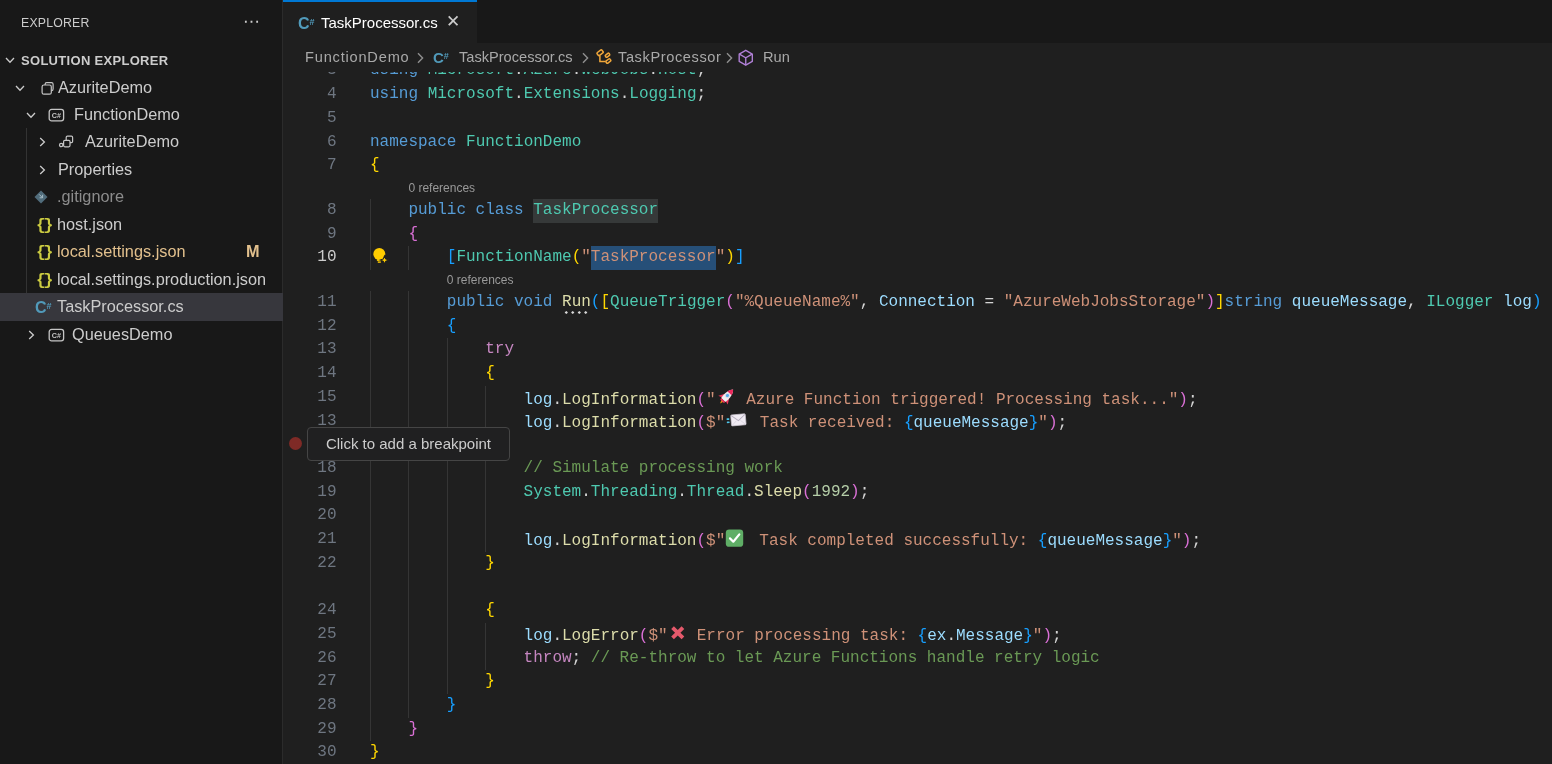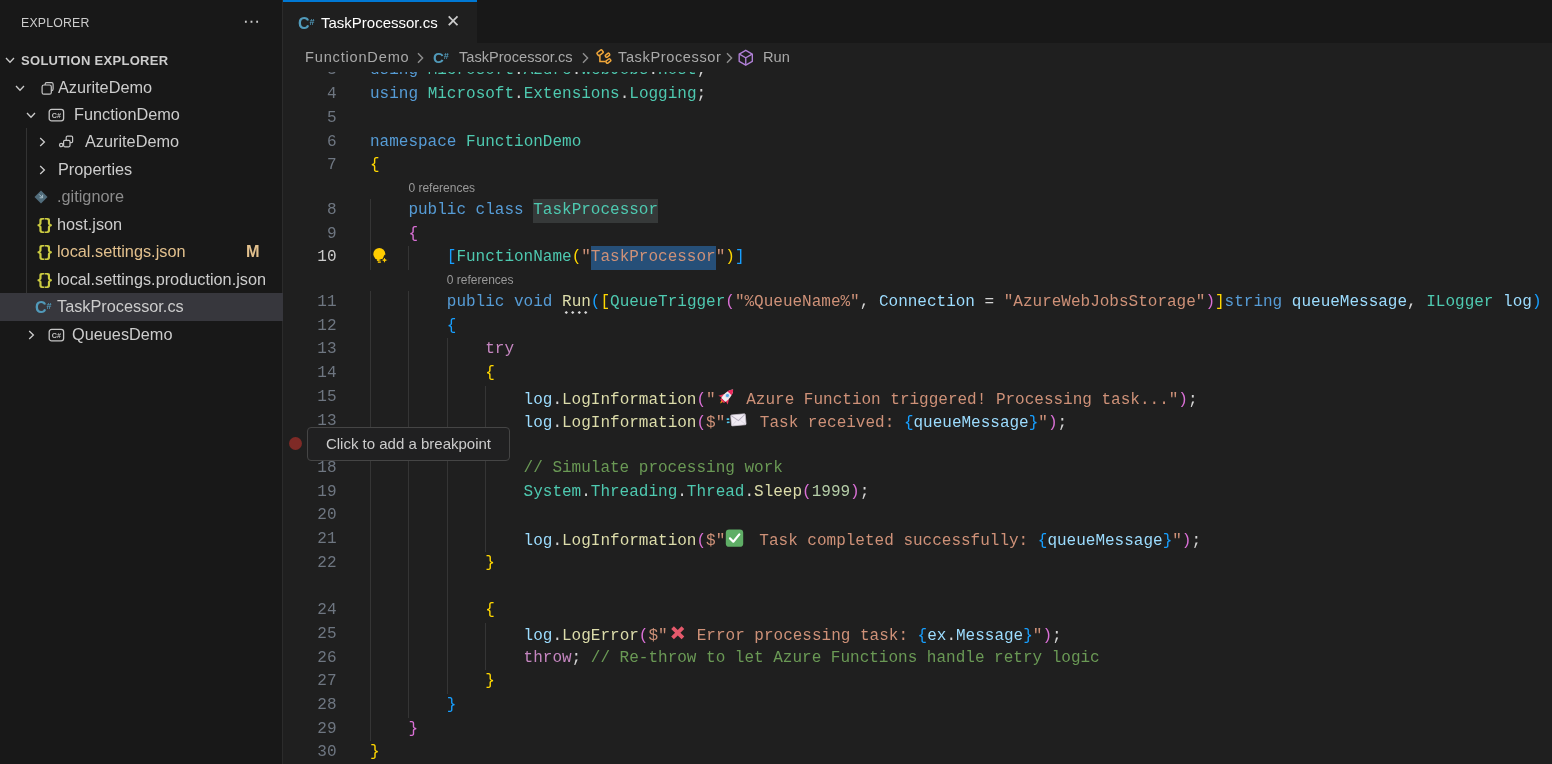--- a/index.html
+++ b/index.html
@@ -284,21 +284,21 @@
 <div class="row" style="top:361.25px">
         <span class="ln">17</span>
         <span class="tx" style="left:239.60px"></span>
       </div>
 <div class="row" style="top:384.95px">
         <span class="ln">18</span>
         <span class="tx" style="left:239.60px"><i class="o">// Simulate processing work</i></span>
       </div>
 <div class="row" style="top:408.65px">
         <span class="ln">19</span>
-        <span class="tx" style="left:239.60px"><i class="t">System</i><i class="w">.</i><i class="t">Threading</i><i class="w">.</i><i class="t">Thread</i><i class="w">.</i><i class="m">Sleep</i><i class="b2">(</i><i class="n">1999</i><i class="b2">)</i><i class="w">;</i></span>
+        <span class="tx" style="left:239.60px"><i class="t">System</i><i class="w">.</i><i class="t">Threading</i><i class="w">.</i><i class="t">Thread</i><i class="w">.</i><i class="m">Sleep</i><i class="b2">(</i><i class="n">1992</i><i class="b2">)</i><i class="w">;</i></span>
       </div>
 <div class="row" style="top:432.35px">
         <span class="ln">20</span>
         <span class="tx" style="left:239.60px"></span>
       </div>
 <div class="row" style="top:456.05px">
         <span class="ln">21</span>
         <span class="tx" style="left:239.60px"><i class="v">log</i><i class="w">.</i><i class="m">LogInformation</i><i class="b2">(</i><i class="s">$"</i><svg class="em" style="width:24.5px;height:20px" viewBox="0 0 24.5 20">
             <rect x="0.8" y="1.4" width="17.4" height="17.4" rx="3.4" fill="#5fae66"></rect>
             <path d="M5 10.4 L8.3 13.7 L14.3 6.4" fill="none" stroke="#ffffff" stroke-width="2.2" stroke-linecap="round" stroke-linejoin="round"></path>

